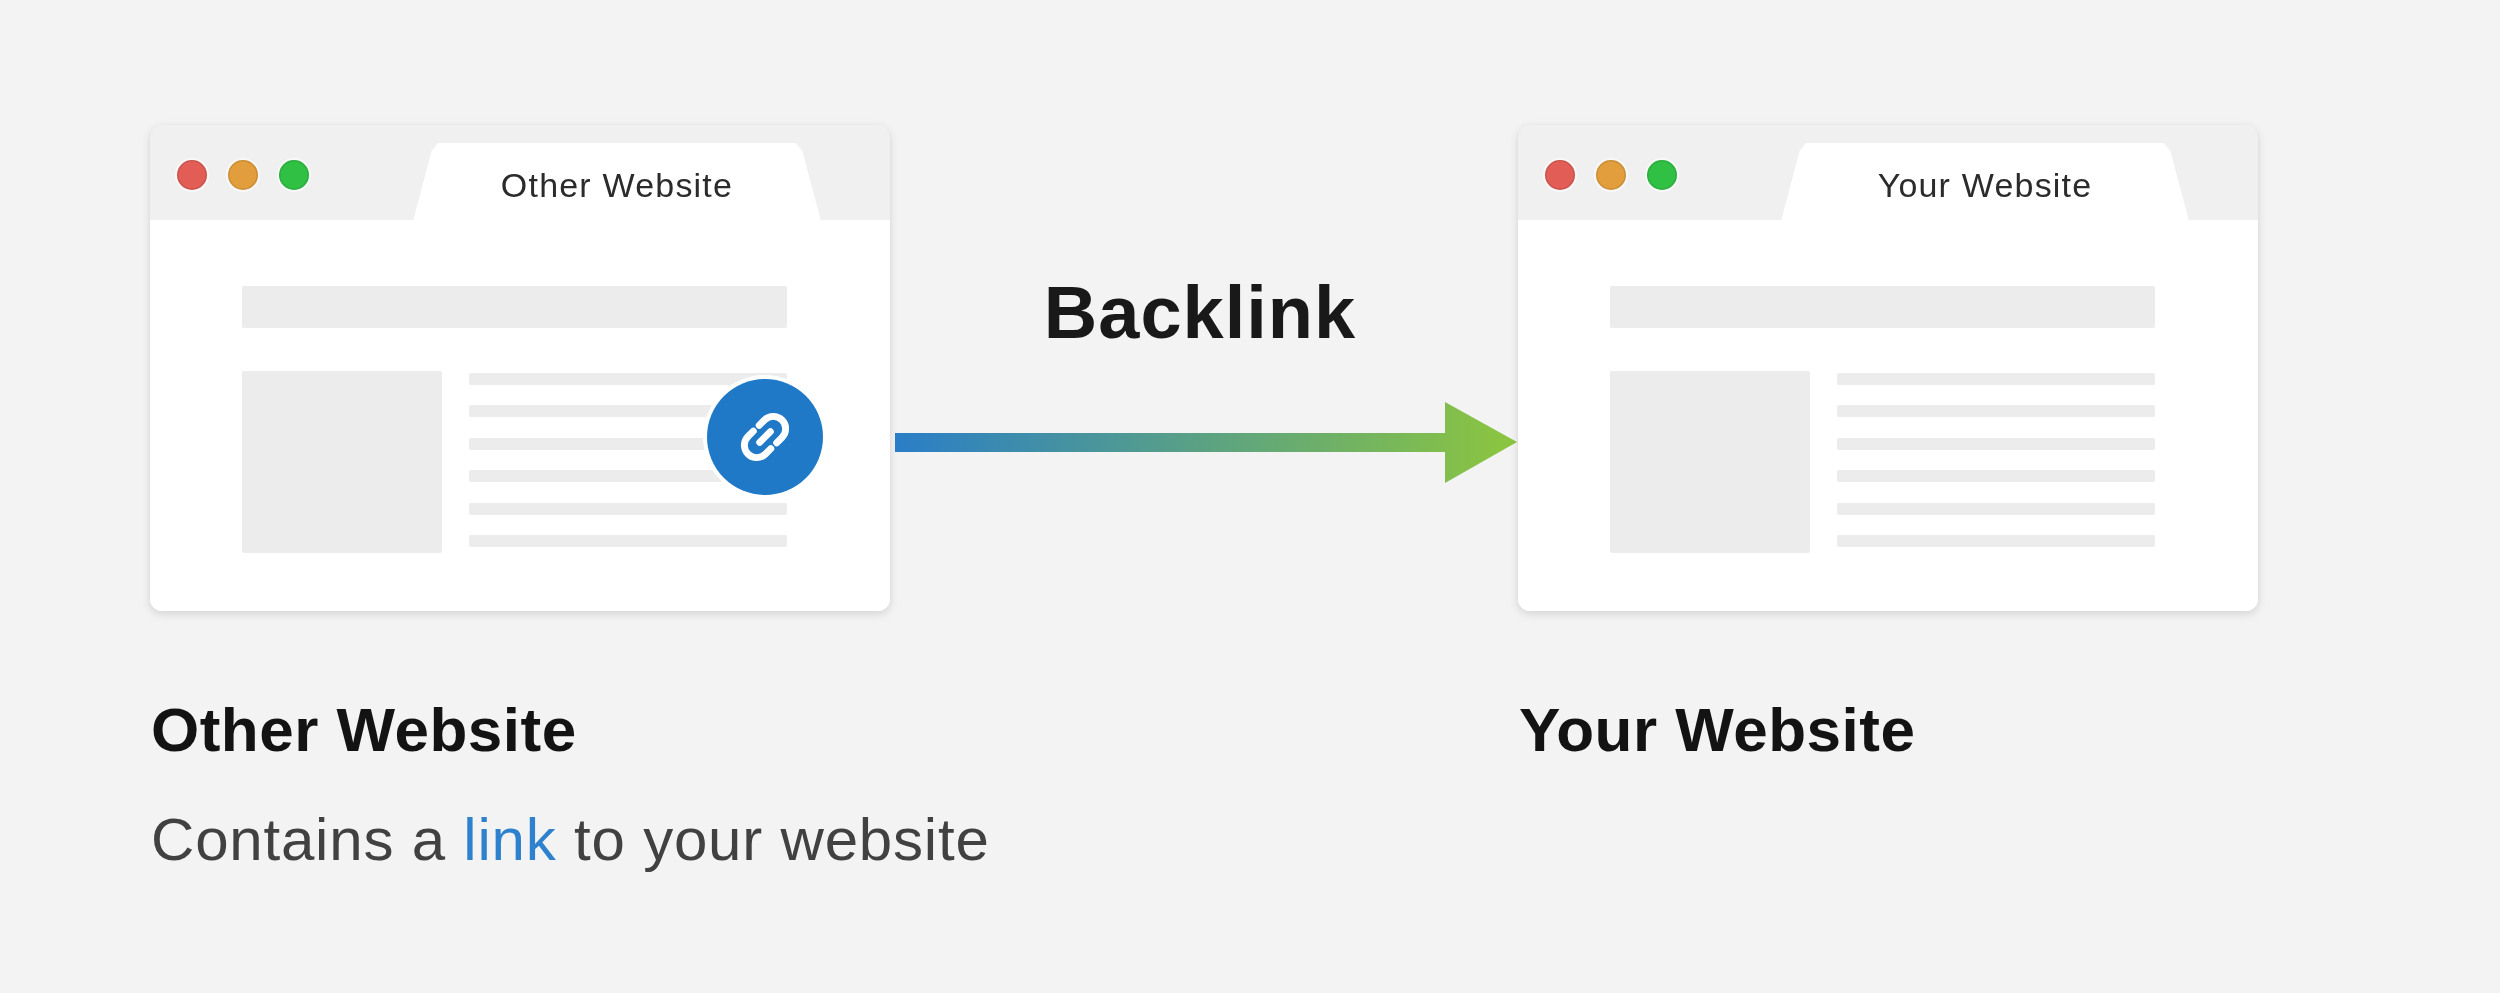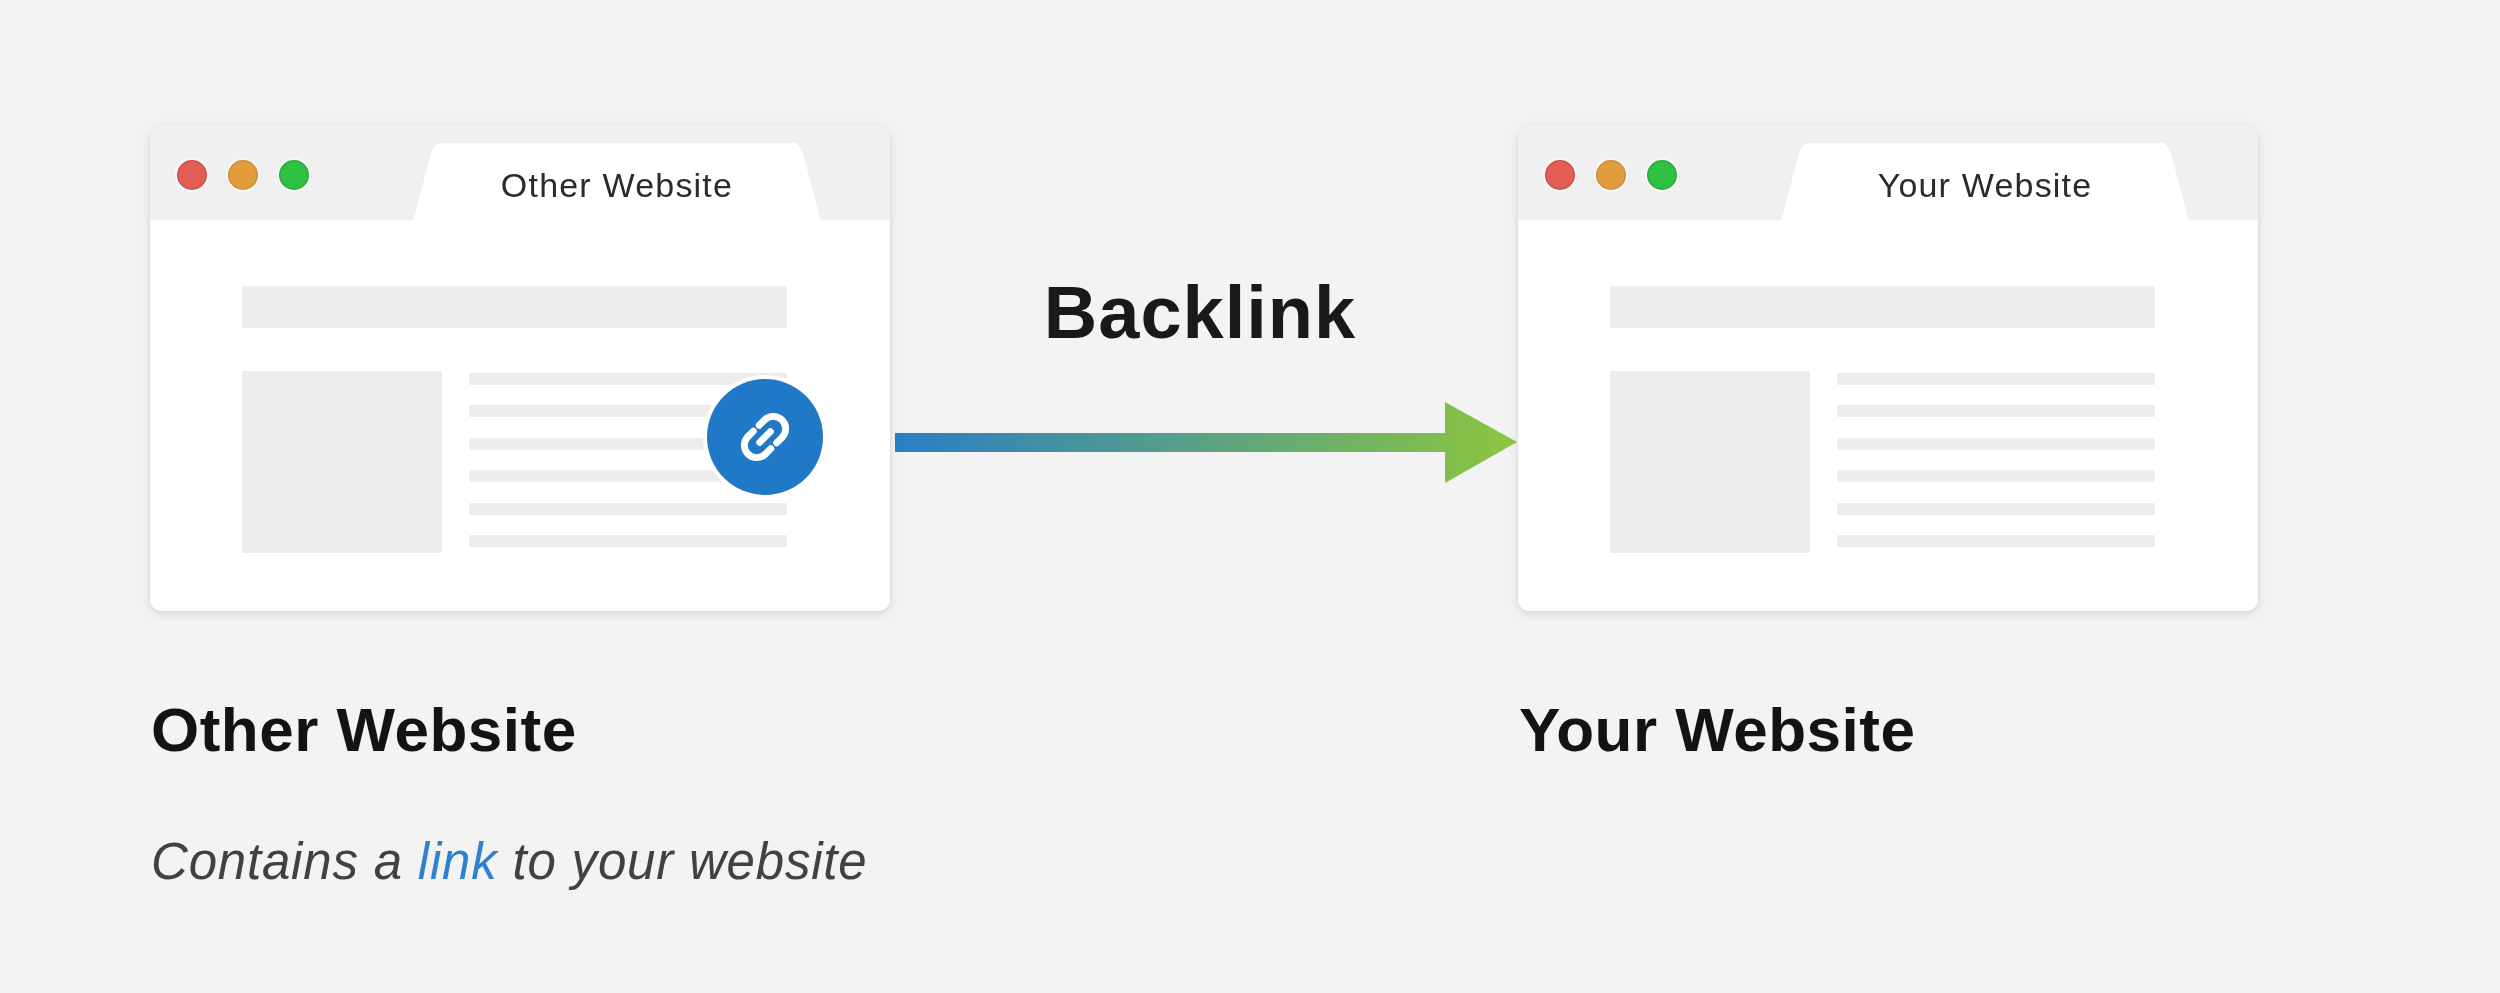--- a/index.html
+++ b/index.html
@@ -87,26 +87,25 @@
   .caption { position: absolute; width: 900px; }
   .caption.left  { left: 151px;  top: 699px; }
   .caption.right { left: 1519px; top: 699px; }
   .caption-title {
     font-size: 62px; font-weight: 800;
     color: #131313;
     letter-spacing: 0.5px;
     line-height: 1;
   }
   .caption-body {
-    margin-top: 70px;
-    font-size: 51px;
+    margin-top: 43px;
+    font-size: 60px;
     color: #414141;
     letter-spacing: 0.8px;
     line-height: 1.2;
-    font-style: italic;
   }
   .hl-blue  { color: #2e82cd; }
   .hl-green { color: #8cc63e; }
 </style>
 </head>
 <body>
 
 <div class="canvas">
 
   <div class="window left">

